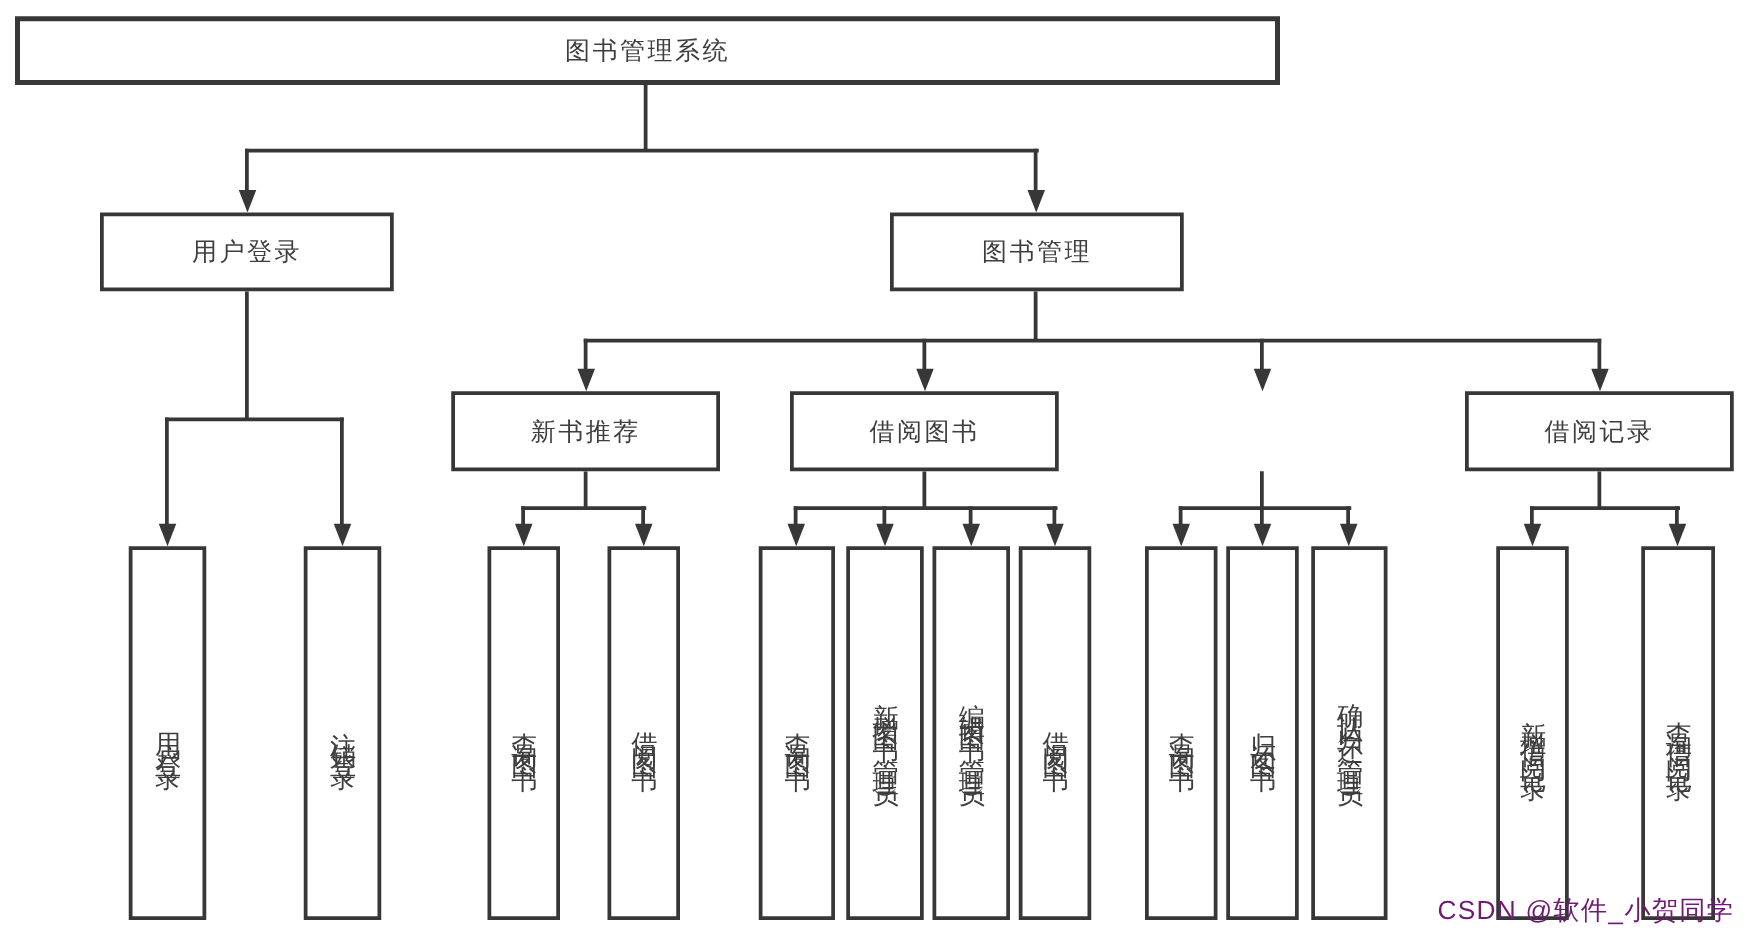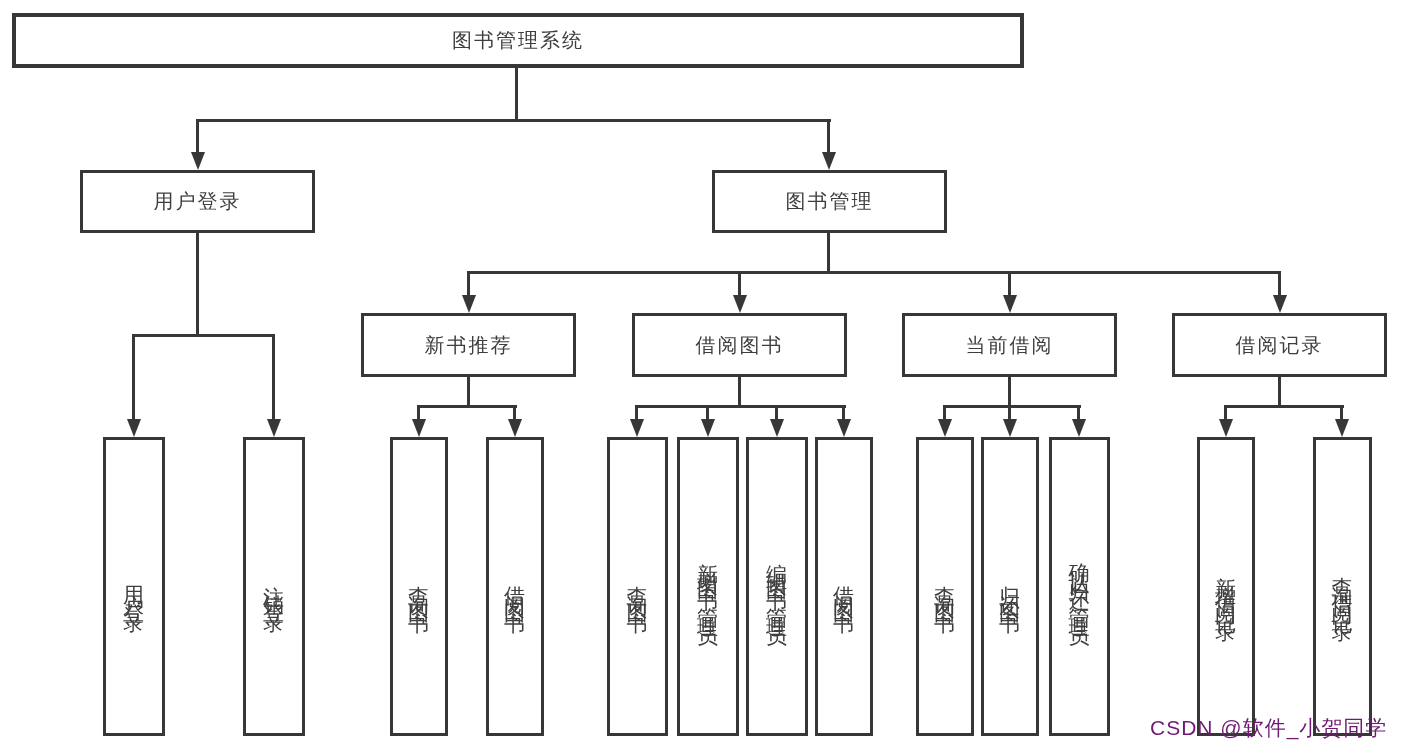--- a/index.html
+++ b/index.html
@@ -70,23 +70,20 @@
   </div>
   <div class="box" style="left:361px;top:313px;width:215px;height:64px">
     <span>新书推荐</span>
   </div>
 
   <div class="box" style="left:712px;top:170px;width:235px;height:63px">
     <span>图书管理</span>
   </div>
   <div class="box" style="left:632px;top:313px;width:215px;height:64px">
     <span>借阅图书</span>
-  </div>
-  <div class="box" style="left:902px;top:313px;width:215px;height:64px">
-    <span>当前借阅</span>
   </div>
   <div class="box" style="left:1172px;top:313px;width:215px;height:64px">
     <span>借阅记录</span>
   </div>
 
   <div class="box leaf" style="left:103px;width:62px">
     <span class="vtext">用户登录</span>
   </div>
   <div class="box leaf" style="left:243px;width:62px">
     <span class="vtext">注销登录</span>

